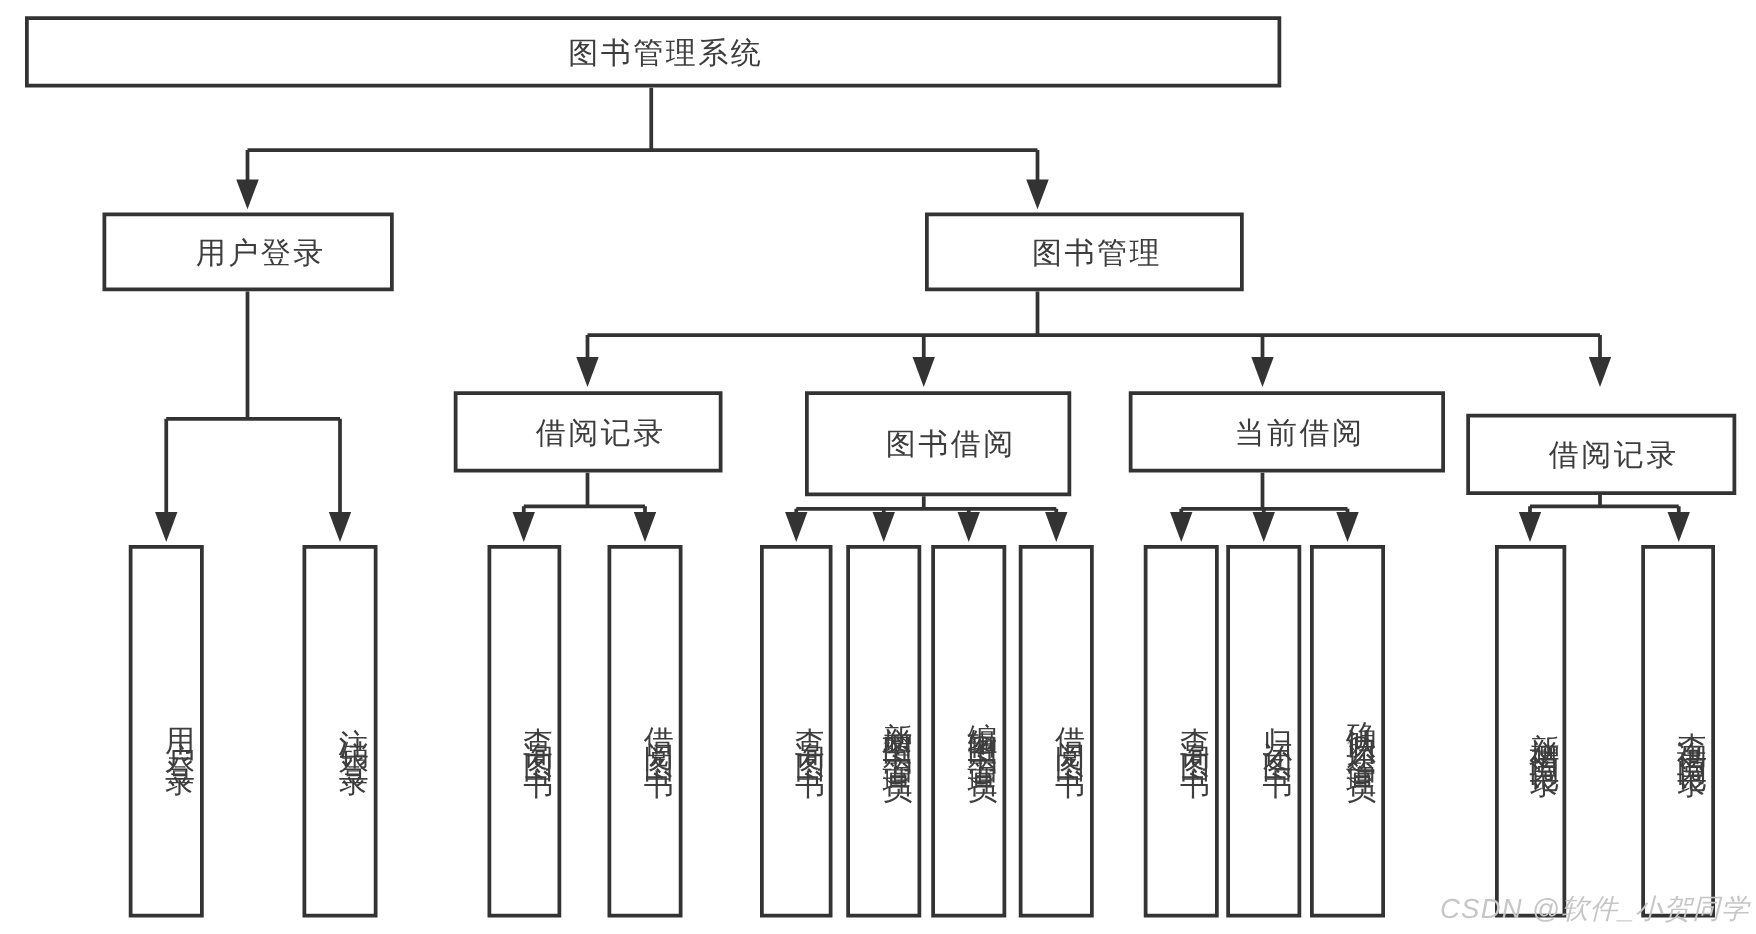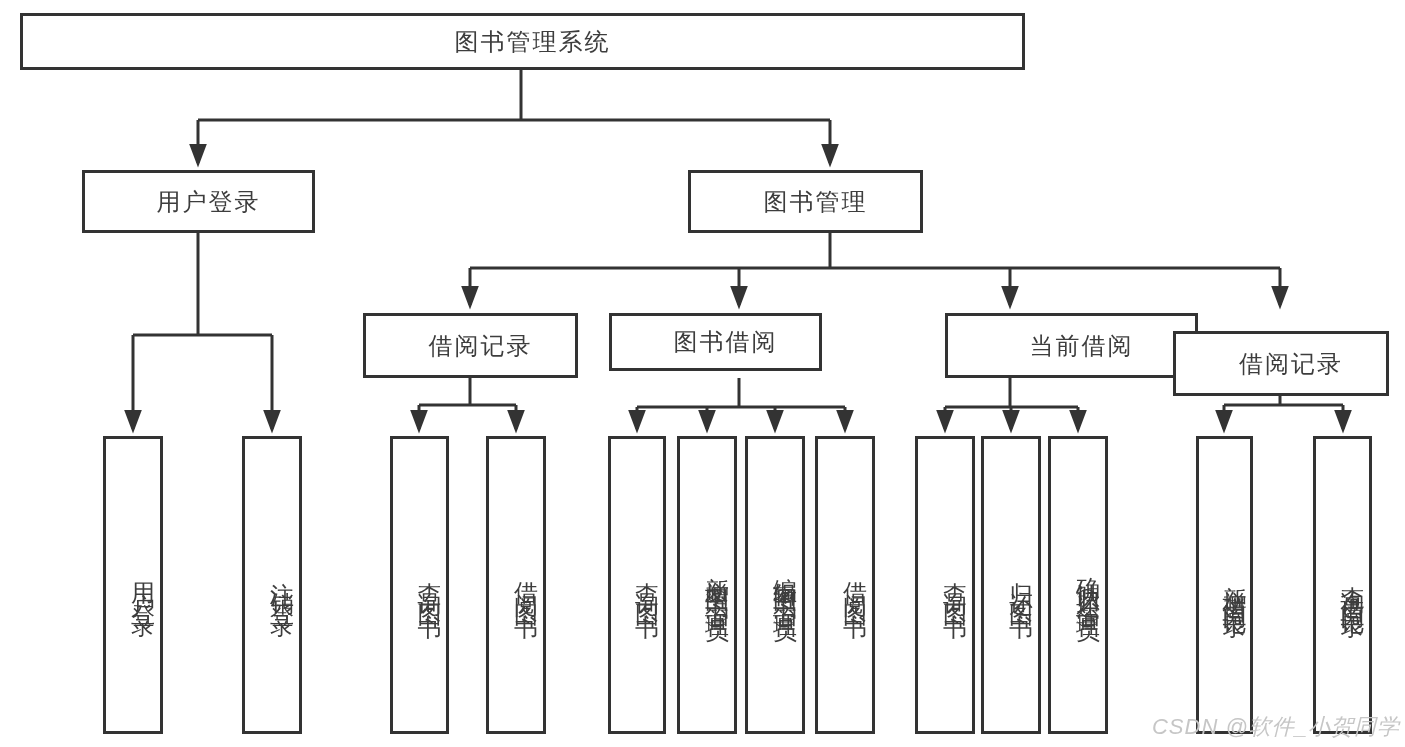--- a/index.html
+++ b/index.html
@@ -35,25 +35,25 @@
     text-orientation:mixed;
     letter-spacing:6px;
     line-height:1;
   }
   .vert.short span { letter-spacing:11px; }
 
   
   #n-root   { left:20px;  top:13px;  width:1005px; height:57px; }
   
   #n-login  { left:82px;  top:170px; width:233px; height:63px; }
-  #n-mgmt   { left:688px; top:170px; width:235px; height:63px; }
+  #n-mgmt   { left:740px; top:170px; width:255px; height:63px; }
   
   #n-rec    { left:363px;  top:313px; width:215px; height:65px; }
-  #n-borrow { left:609px;  top:313px; width:213px; height:58px; }
-  #n-cur    { left:903px;  top:313px; width:253px; height:65px;margin-left:42px; }
+  #n-borrow { left:644px;  top:313px; width:213px; height:84px; }
+  #n-cur    { left:903px;  top:313px; width:253px; height:65px; }
   #n-log    { left:1173px; top:331px; width:216px; height:65px; }
   
   .leaf { top:436px; height:298px; }
   #l-a1 { left:103px;  width:60px; }
   #l-a2 { left:242px;  width:60px; }
   #l-b1 { left:390px;  width:59px; }
   #l-b2 { left:486px;  width:60px; }
   #l-c1 { left:608px;  width:58px; }
   #l-c2 { left:677px;  width:60px; }
   #l-c3 { left:745px;  width:60px; }

